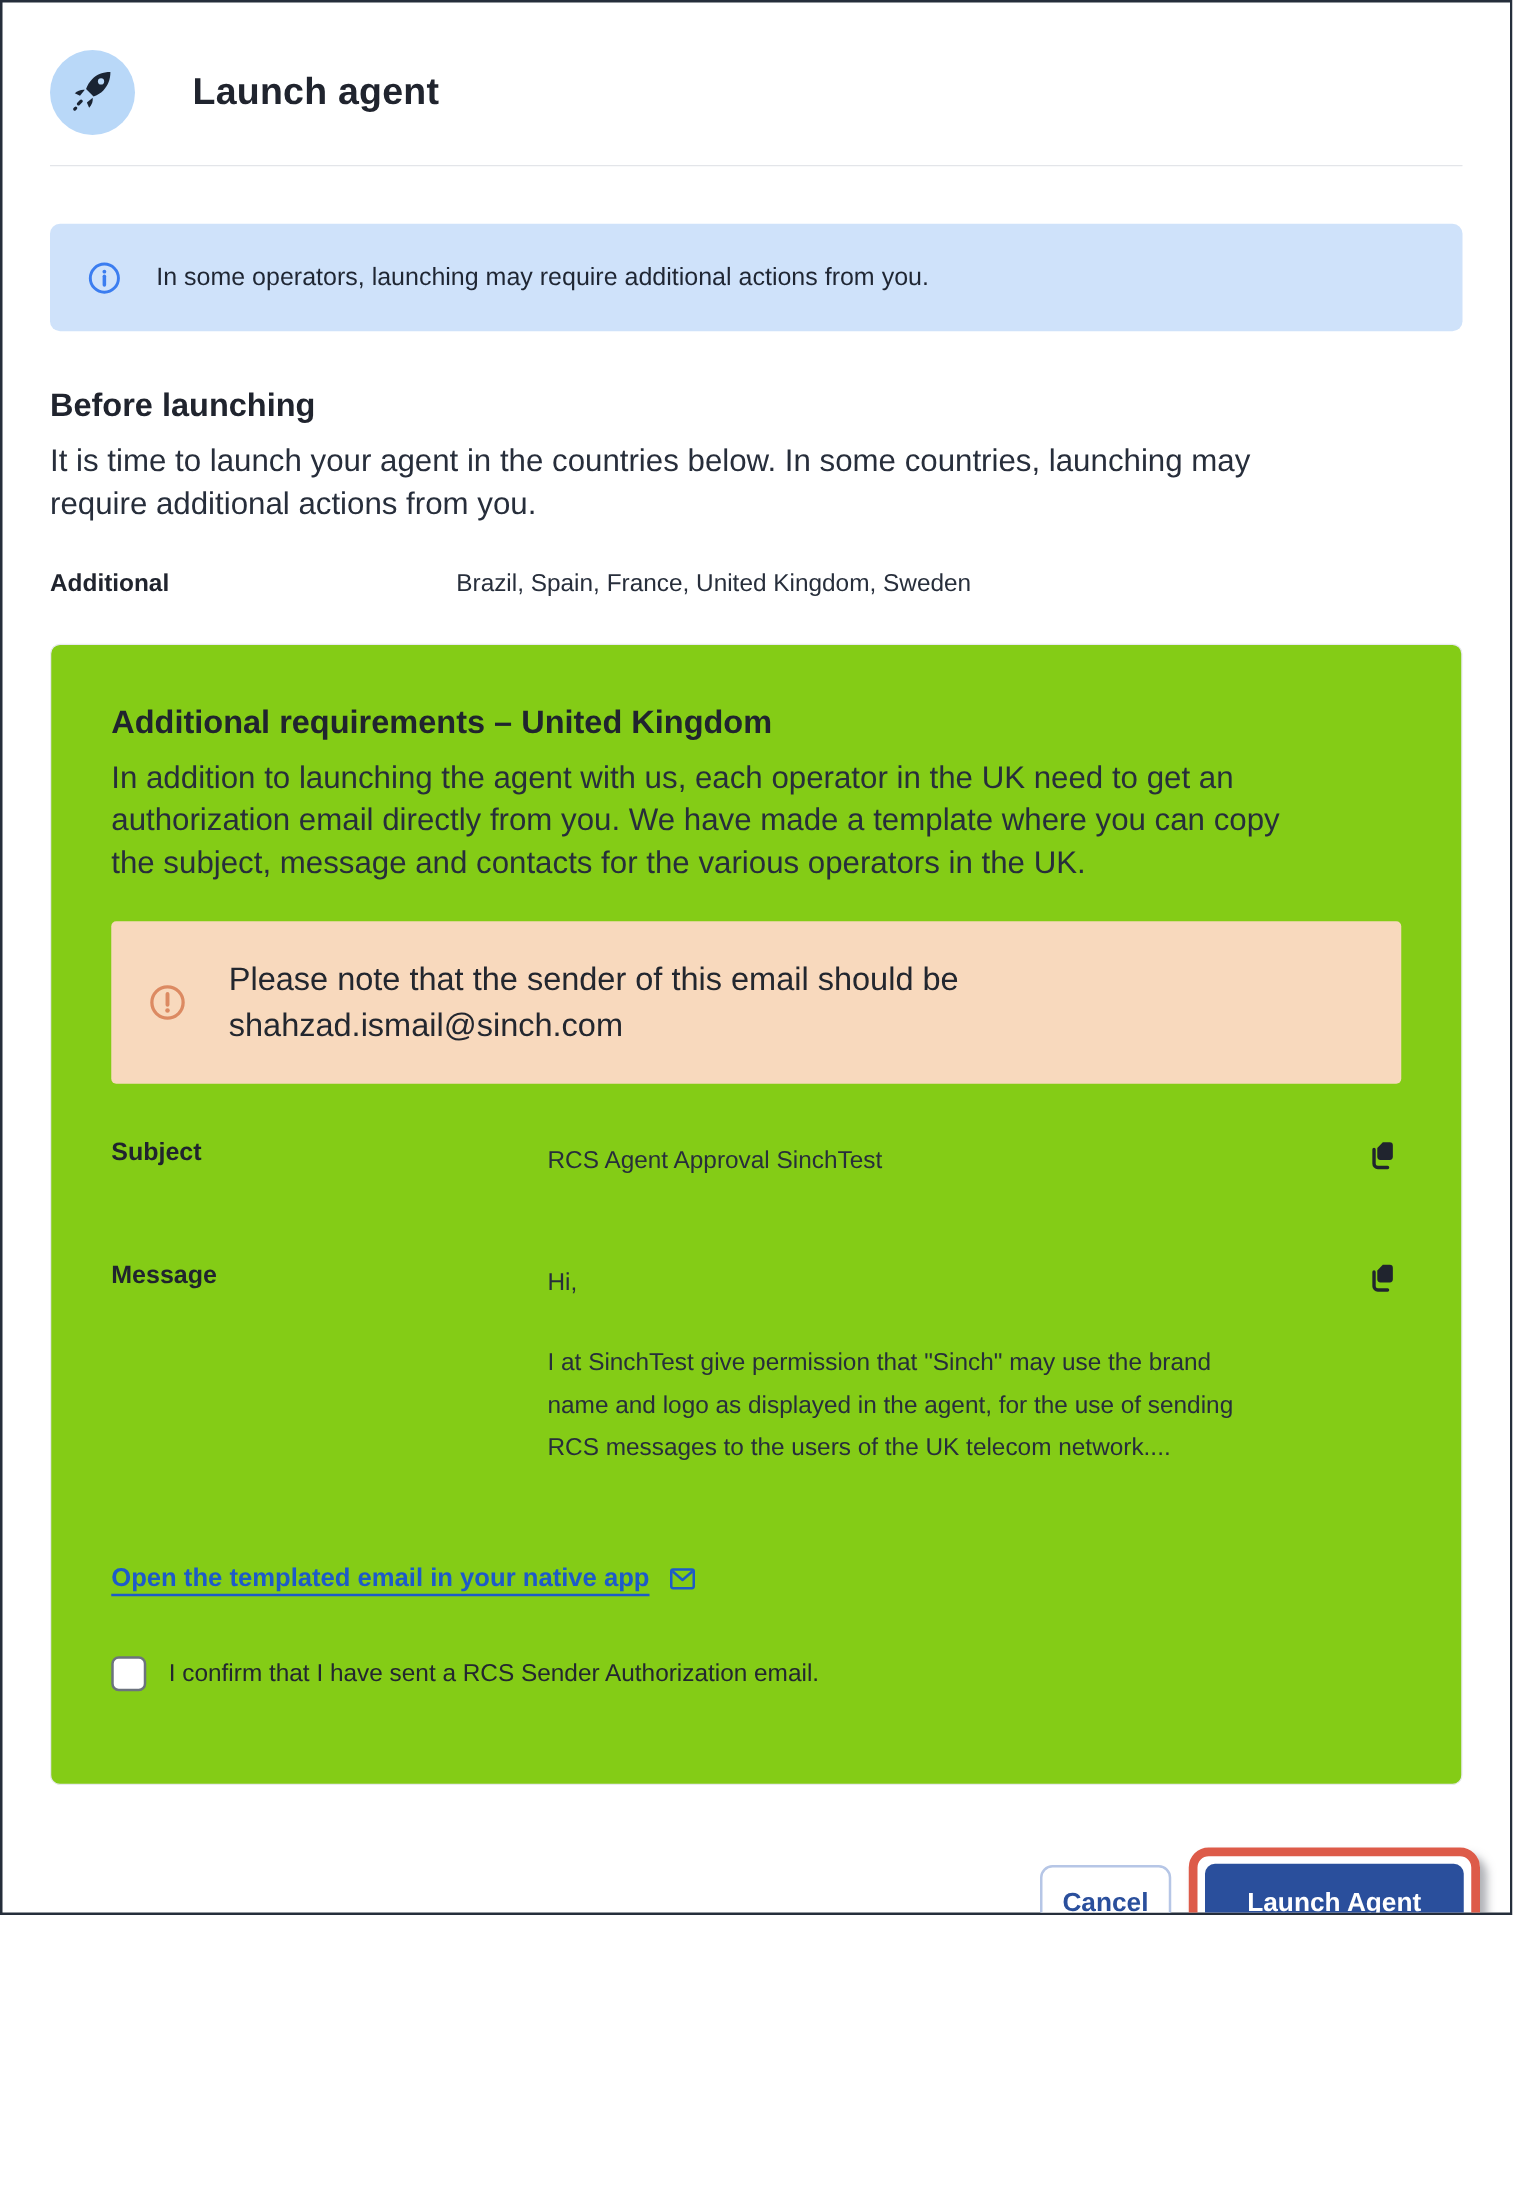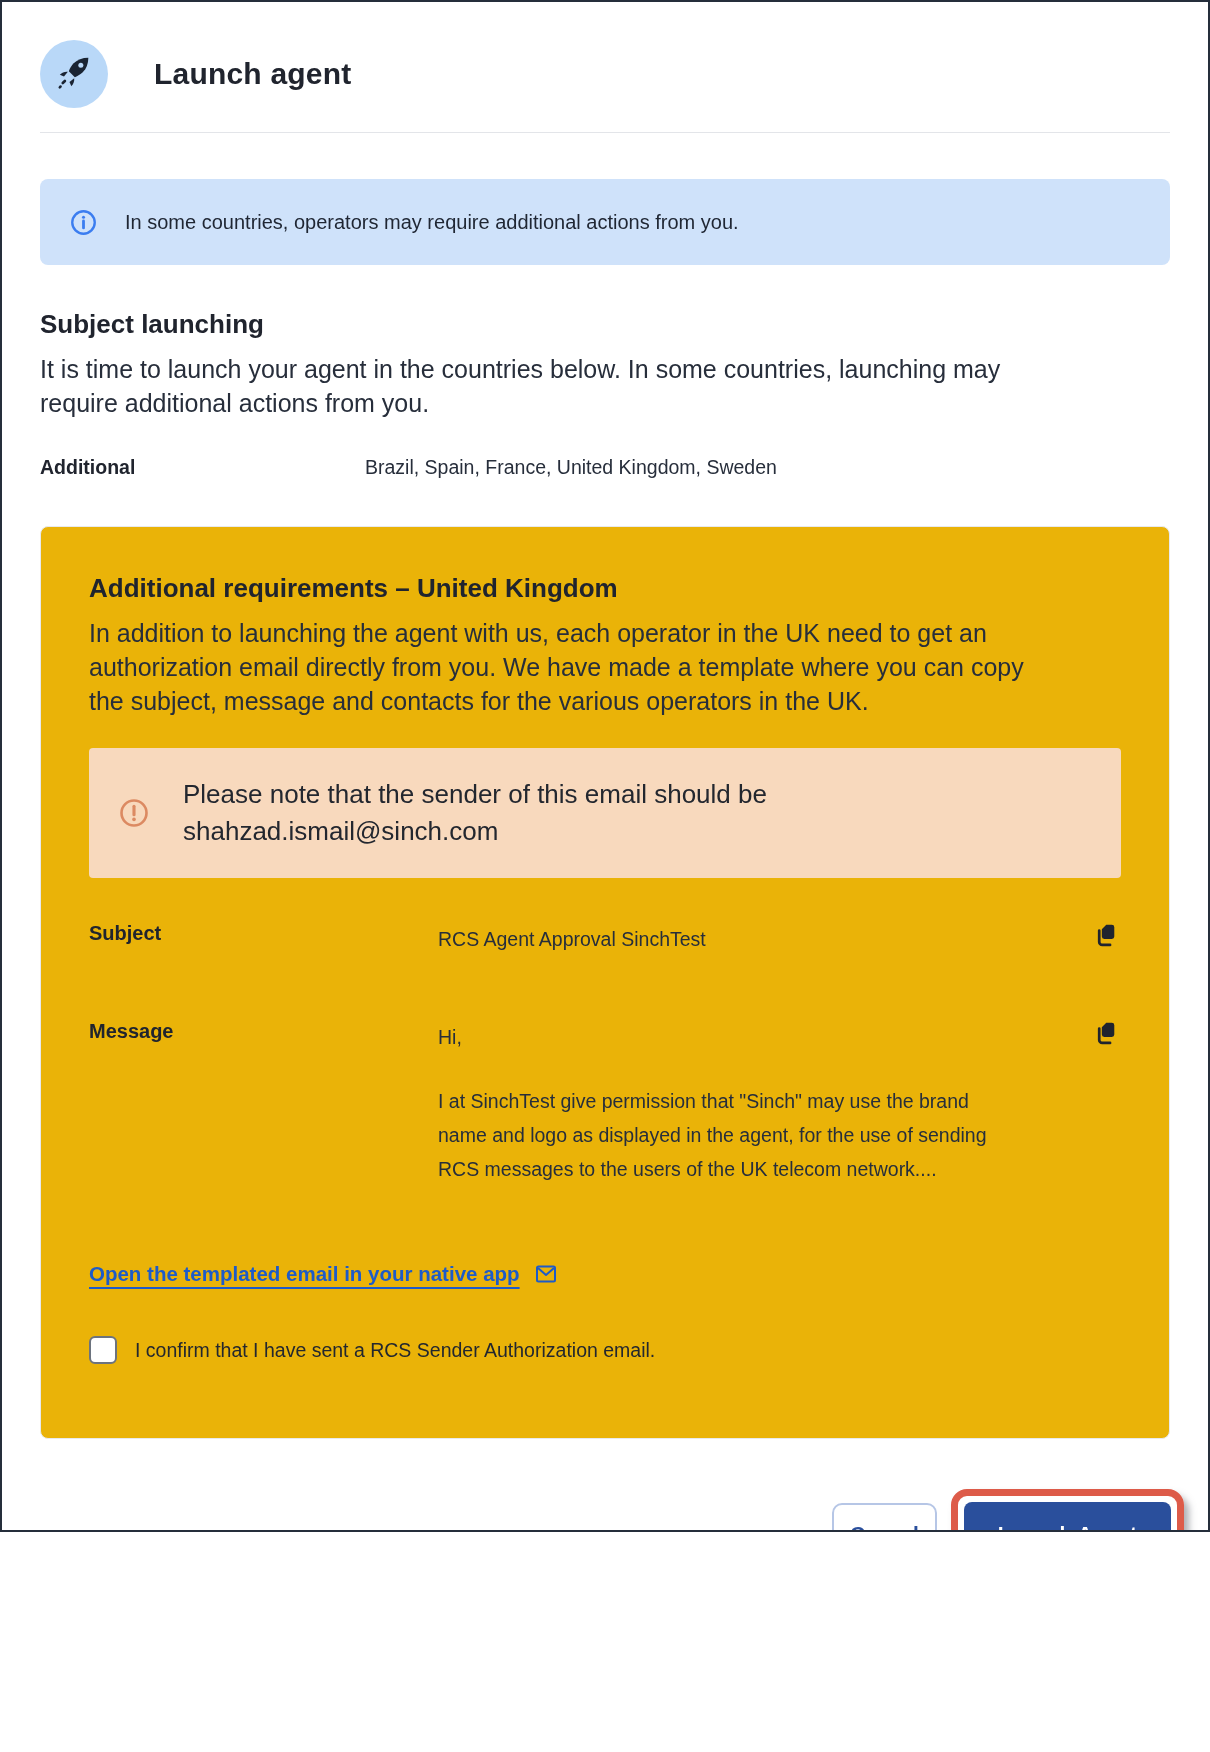--- a/index.html
+++ b/index.html
@@ -36,21 +36,21 @@
     font-size:25px; line-height:34px; color:#272e3b;
     margin:12px 0 0 0; max-width:1040px;
   }
 
   .countries-row { display:grid; grid-template-columns:325px 1fr; margin-top:36px; font-size:19.5px; }
   .countries-row .lbl { font-weight:700; }
   .countries-row .val { color:#272e3b; }
 
   
   .panel {
-    margin-top:47px; background:#eab308; border:1px solid #e8eaee; border-radius:8px;
+    margin-top:36px; background:#84cc16; border:1px solid #e8eaee; border-radius:8px;
     padding:46px 48px 74px 48px;
   }
   .panel h3 { font-size:26px; font-weight:700; margin:0; }
   .panel p.body { max-width:935px; }
 
   .warn-banner {
     margin-top:30px; background:#f8d9bd; border-radius:4px;
     display:flex; align-items:center; gap:34px;
     padding:28px 30px; font-size:26px; line-height:37px; color:#23272f;
   }
@@ -118,24 +118,24 @@
   <div class="divider"></div>
 
   <div class="info-banner">
     <span style="line-height:0;">
       <svg width="27" height="27" viewBox="0 0 24 24" fill="none">
         <circle cx="12" cy="12" r="10" stroke="#3b7df0" stroke-width="2.1"></circle>
         <circle cx="12" cy="7.4" r="1.35" fill="#3b7df0"></circle>
         <line x1="12" y1="10.6" x2="12" y2="16.8" stroke="#3b7df0" stroke-width="2.5" stroke-linecap="round"></line>
       </svg>
     </span>
-    <span>In some countries, operators may require additional actions from you.</span>
-  </div>
-
-  <h2 class="section">Subject launching</h2>
+    <span>In some operators, launching may require additional actions from you.</span>
+  </div>
+
+  <h2 class="section">Before launching</h2>
   <p class="body">It is time to launch your agent in the countries below. In some countries, launching may require additional actions from you.</p>
 
   <div class="countries-row">
     <div class="lbl">Additional</div>
     <div class="val">Brazil, Spain, France, United Kingdom, Sweden</div>
   </div>
 
   <div class="panel">
     <h3>Additional requirements – United Kingdom</h3>
     <p class="body">In addition to launching the agent with us, each operator in the UK need to get an authorization email directly from you. We have made a template where you can copy the subject, message and contacts for the various operators in the UK.</p>

